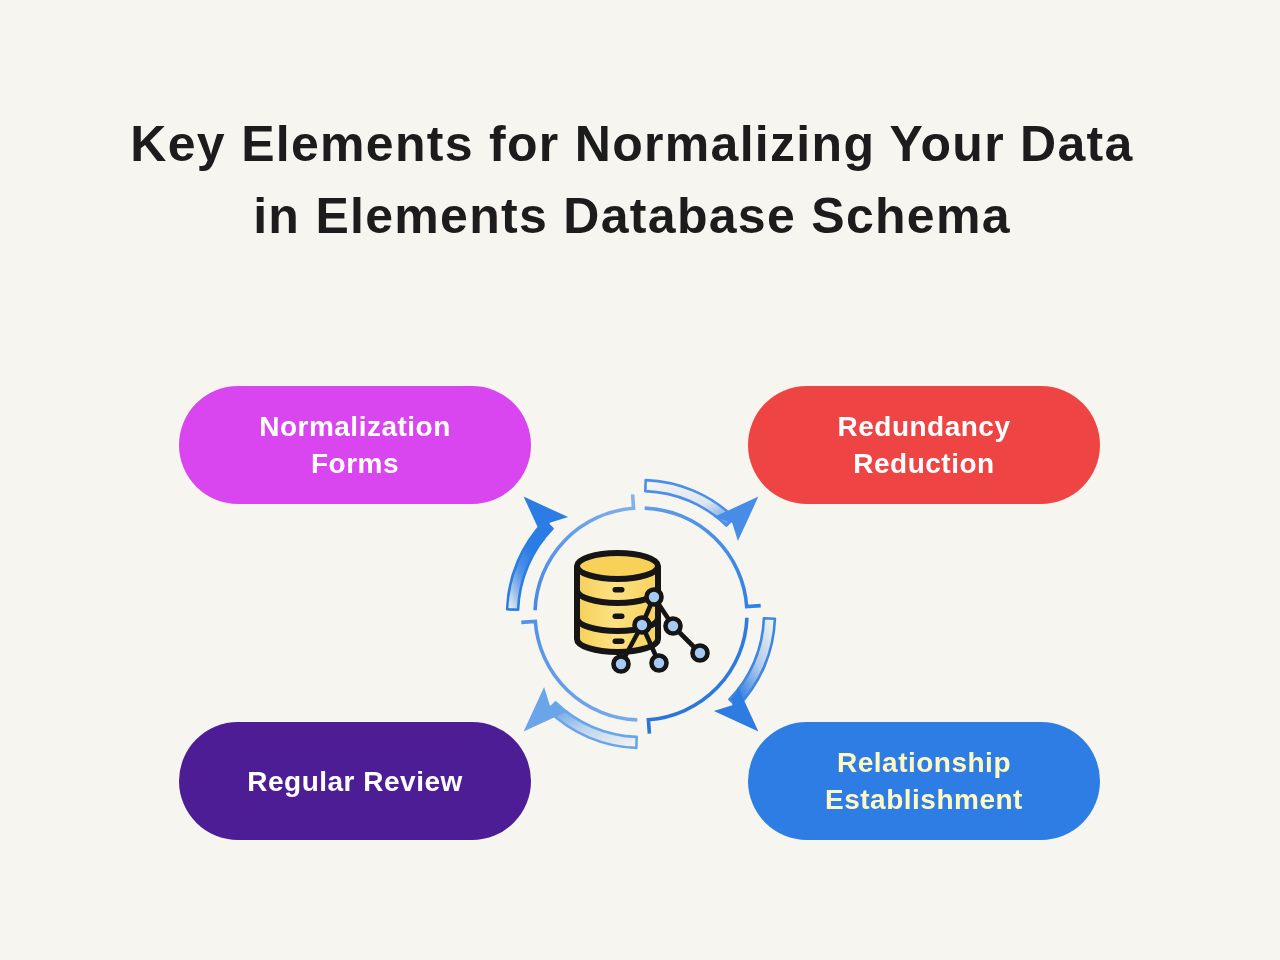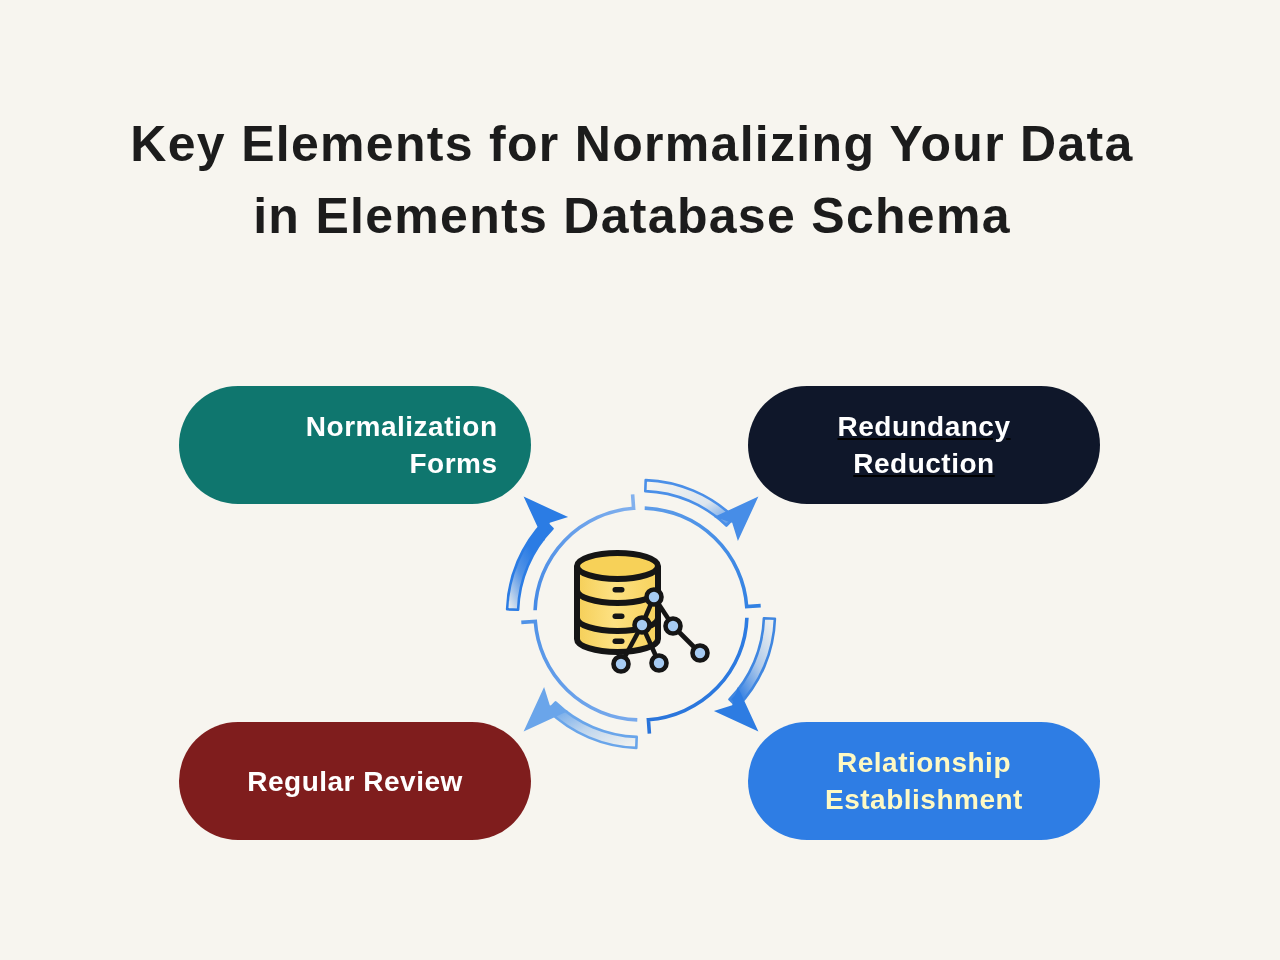--- a/index.html
+++ b/index.html
@@ -54,29 +54,29 @@
 </head>
 <body style="background: rgb(247, 245, 239);">
 
 <div class="stage">
 
   <div class="title" style="color: rgb(28, 28, 28);">
     <div>Key Elements for Normalizing Your Data</div>
     <div>in Elements Database Schema</div>
   </div>
 
-  <div class="pill pill--dark pill-tl" style="background: #0f766e; text-align: right;">
+  <div class="pill pill--dark pill-tl" style="background: #d946ef;">
     <span style="color: rgb(255, 255, 255);">Normalization Forms</span>
   </div>
 
-  <div class="pill pill--light pill-tr" style="background: #0f172a; text-decoration: underline;">
+  <div class="pill pill--light pill-tr" style="background: #ef4444;">
     <span style="color: rgb(255, 255, 255);">Redundancy Reduction</span>
   </div>
 
-  <div class="pill pill--light pill-bl" style="background: #7f1d1d;">
+  <div class="pill pill--light pill-bl" style="background: #4c1d95;">
     <span style="color: rgb(255, 255, 255);">Regular Review</span>
   </div>
 
   <div class="pill pill--dark pill-br" style="background: rgb(46, 125, 228);">
     <span style="color: #fef9c3;">Relationship Establishment</span>
   </div>
 
   <svg class="center-graphic" width="330" height="330" viewBox="0 0 330 330">
     <defs>
 

